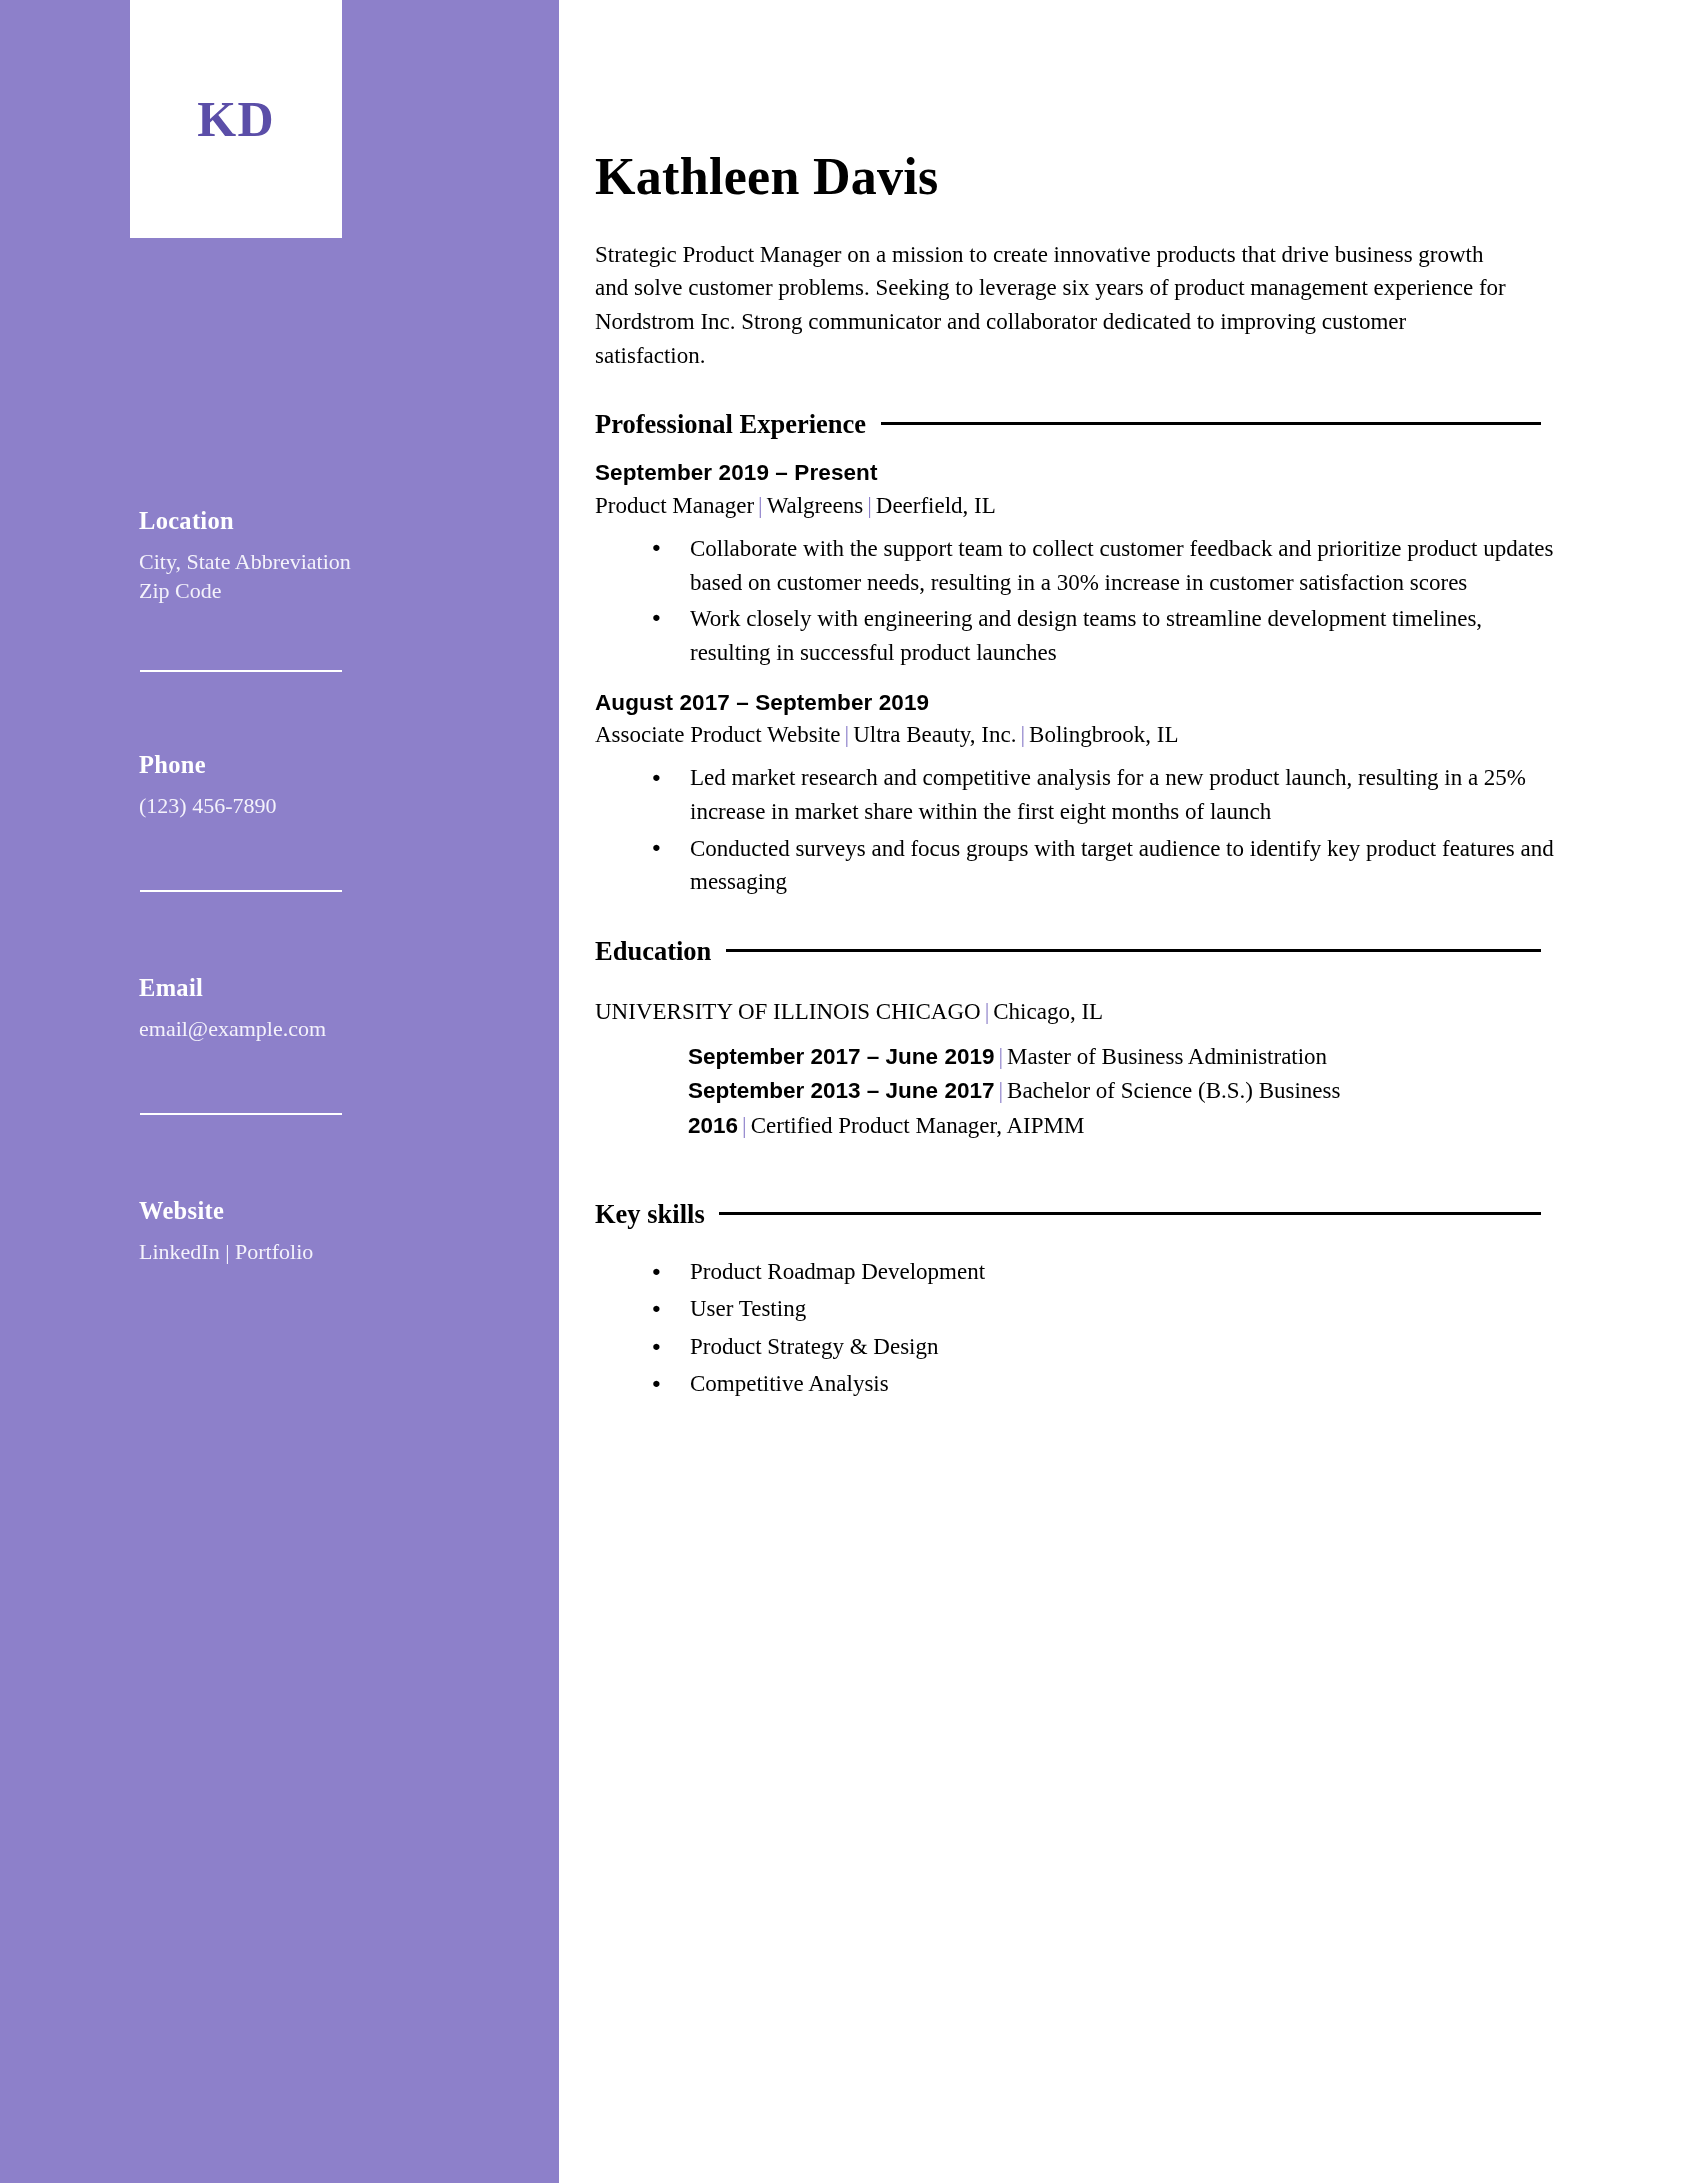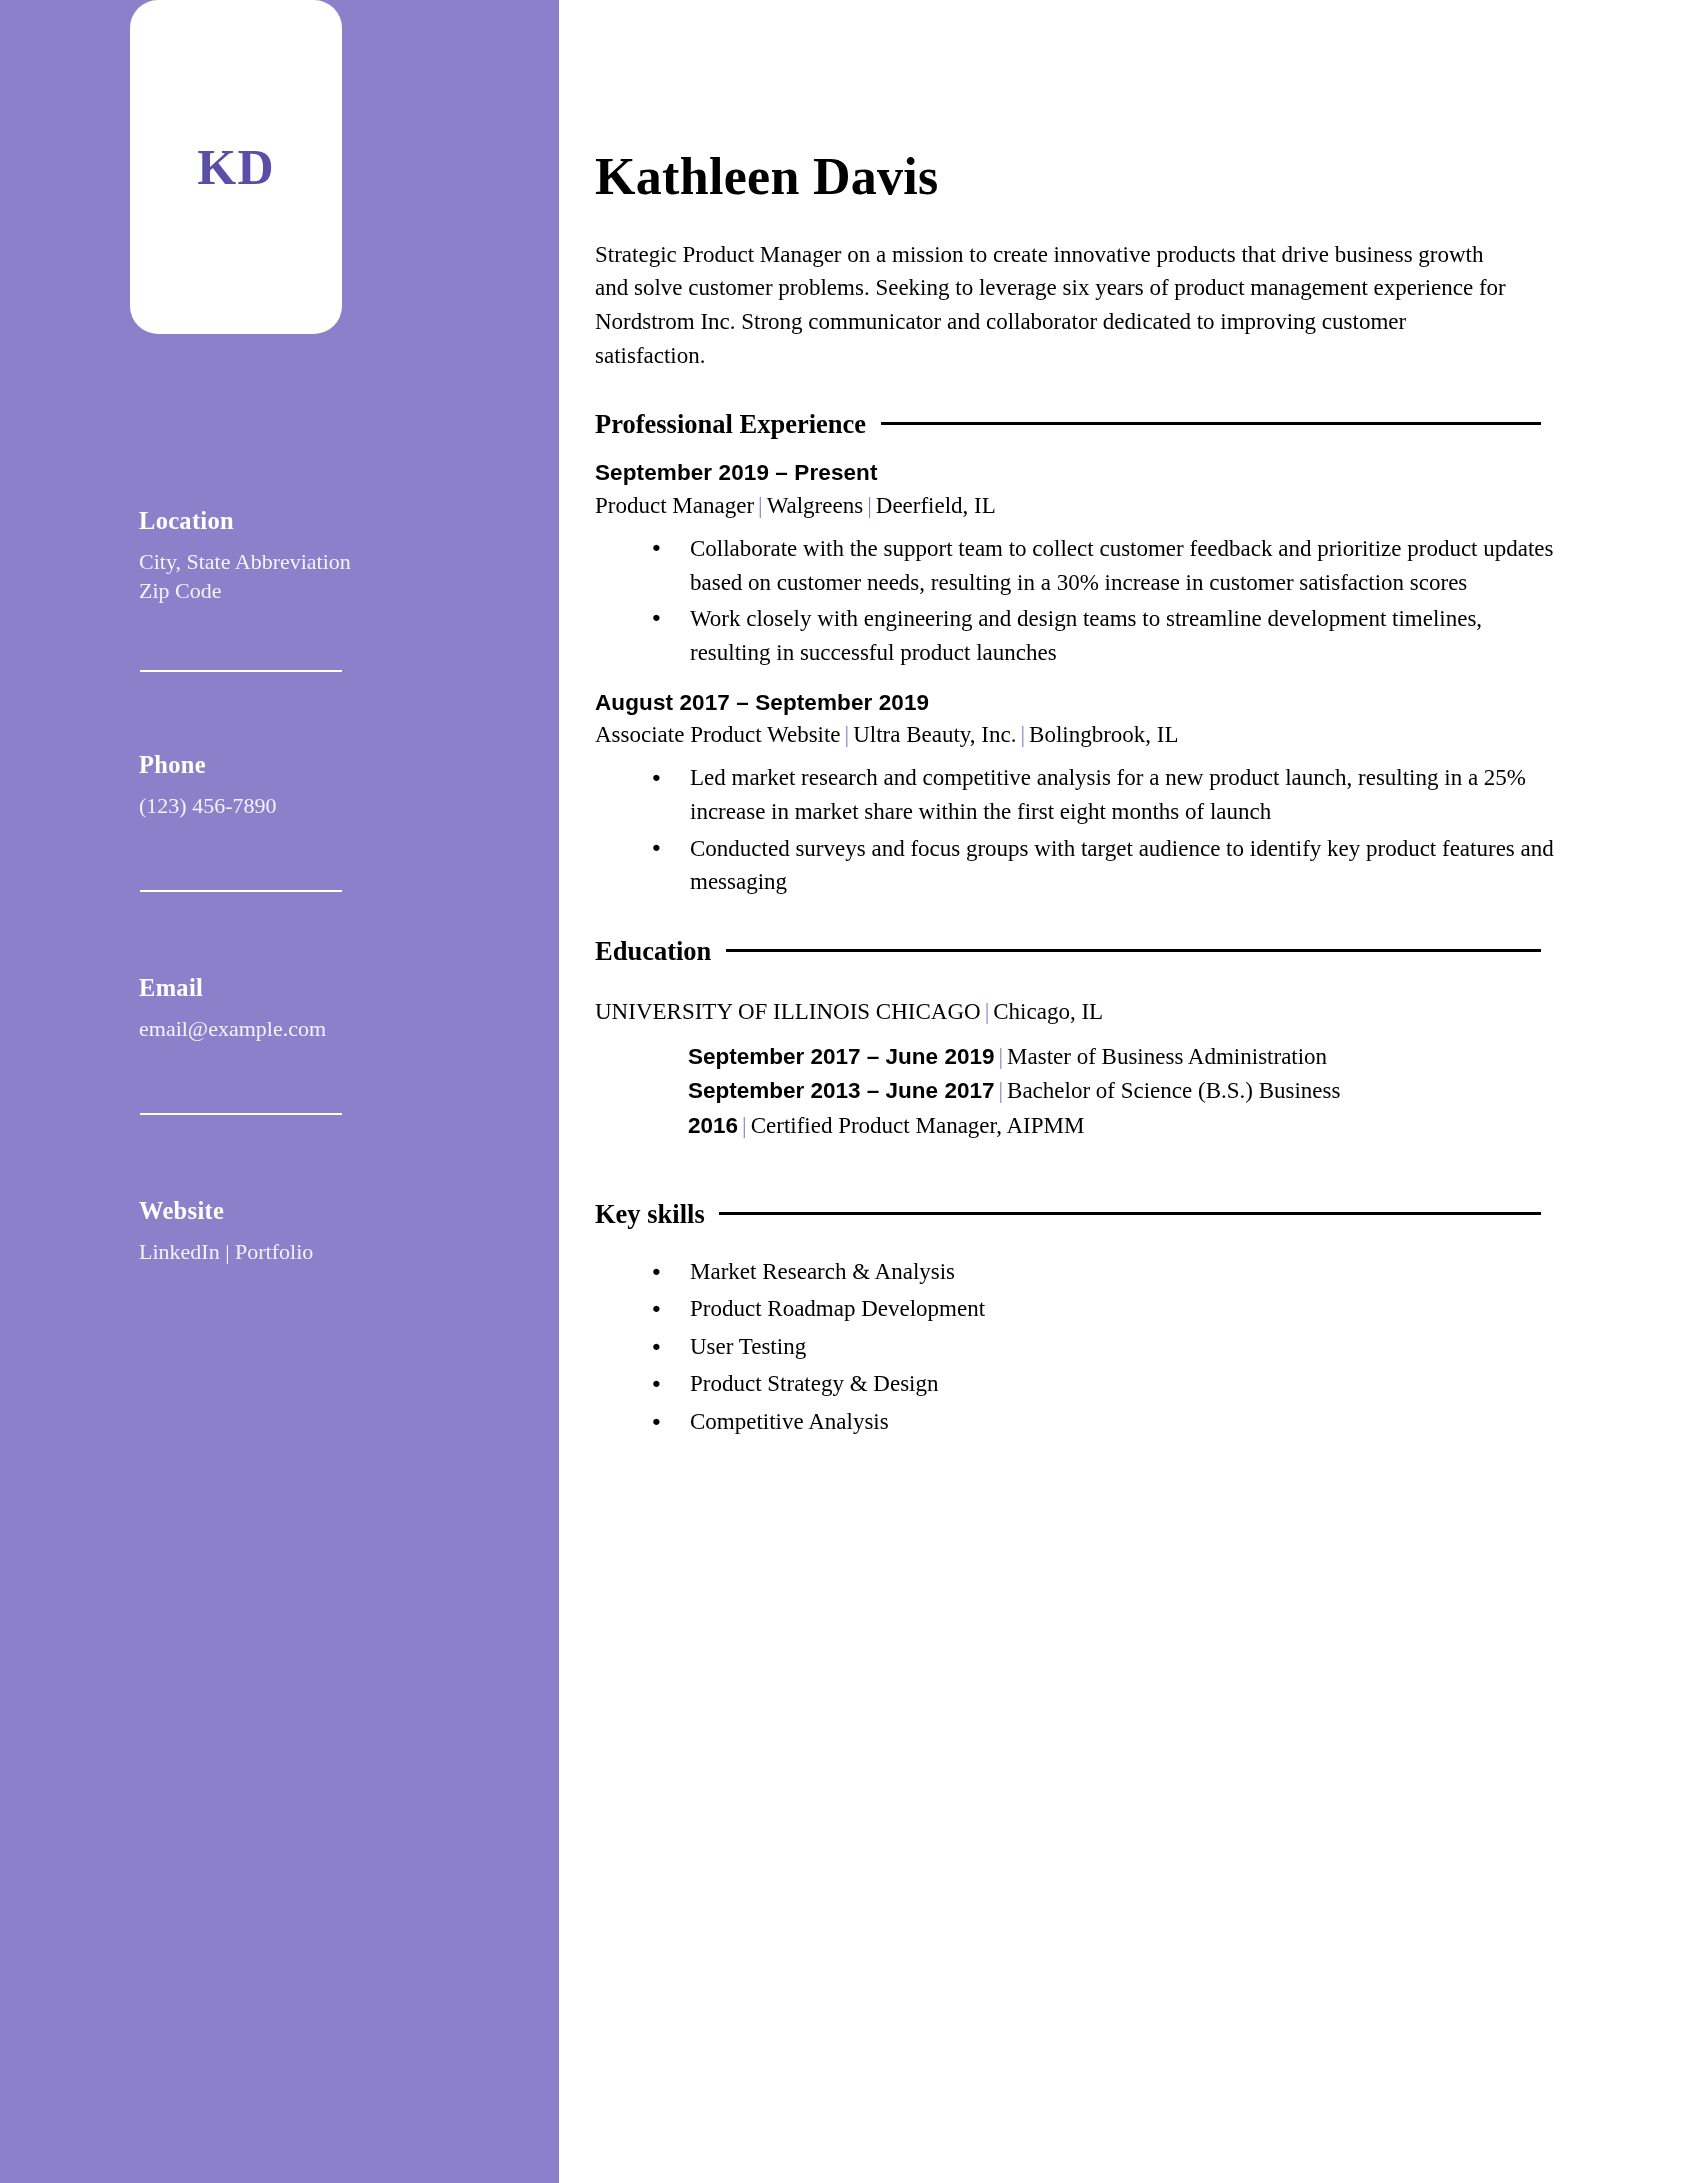--- a/index.html
+++ b/index.html
@@ -24,26 +24,25 @@
     width: 559px;
     height: 2183px;
     background: #8d80ca;
     box-sizing: border-box;
   }
   #monogram-box {
     position: absolute;
     left: 130px;
     top: 0;
     width: 212px;
-    height: 334px;
+    height: 238px;
     background: #ffffff;
     display: flex;
     align-items: center;
     justify-content: center;
-    border-radius: 28px;
   }
   #monogram-text {
     font-family: "Liberation Serif", serif;
     font-weight: bold;
     font-size: 50px;
     letter-spacing: 1.3px;
     color: #5b4ea8;
   }
 
   .contact-block {
@@ -290,21 +289,20 @@
       </div>
     </div>
   </div>
 
   <div class="section" style="margin-top: 56px;">
     <div class="section-head">
       <span class="section-title">Key skills</span>
       <span class="section-line"></span>
     </div>
     <ul class="skills">
-      <li>Market Research &amp; Analysis</li>
       <li>Product Roadmap Development</li>
       <li>User Testing</li>
       <li>Product Strategy &amp; Design</li>
       <li>Competitive Analysis</li>
     </ul>
   </div>
 
 </div>
 
 

